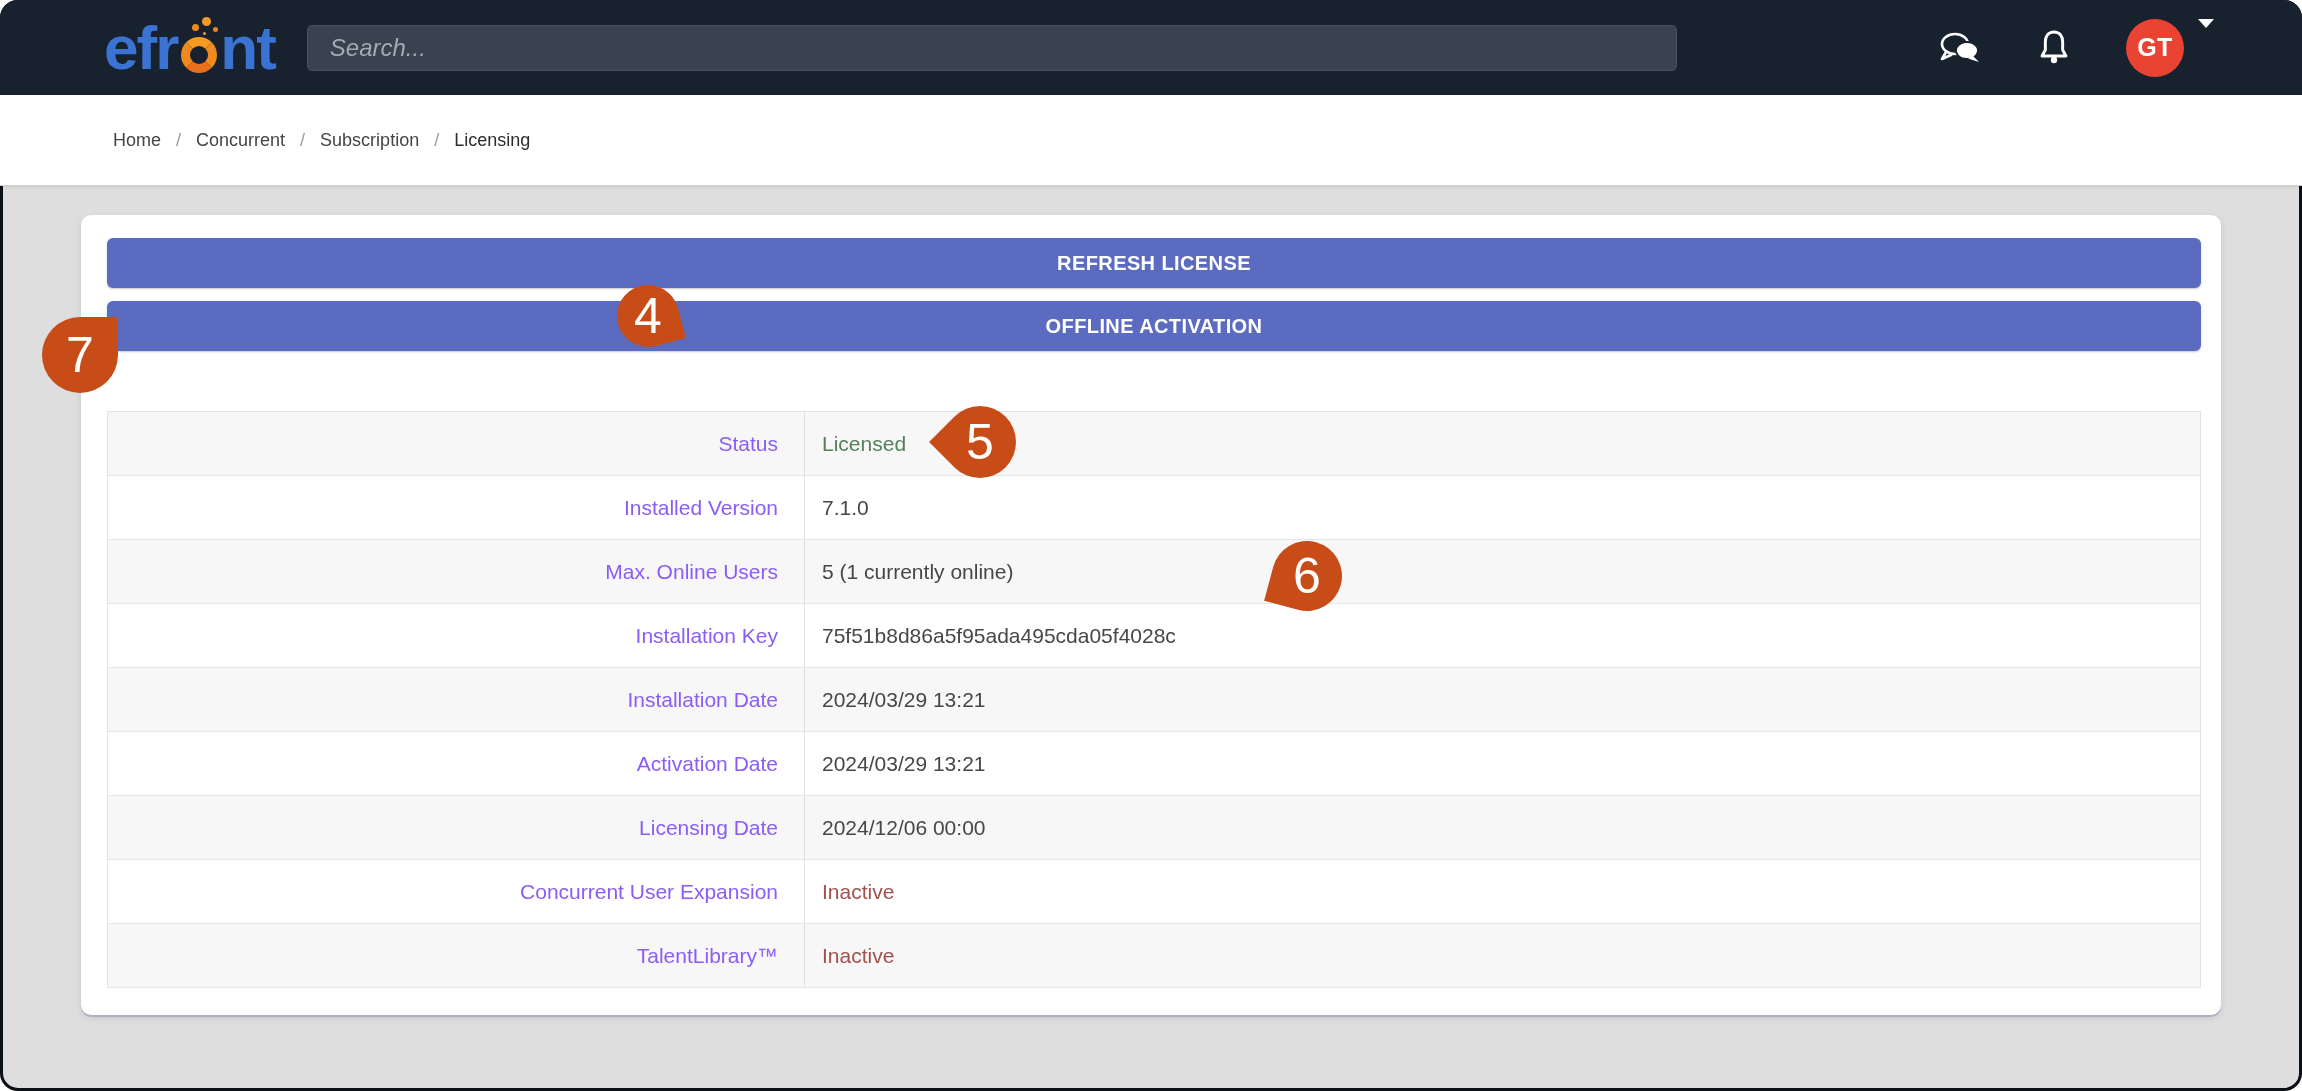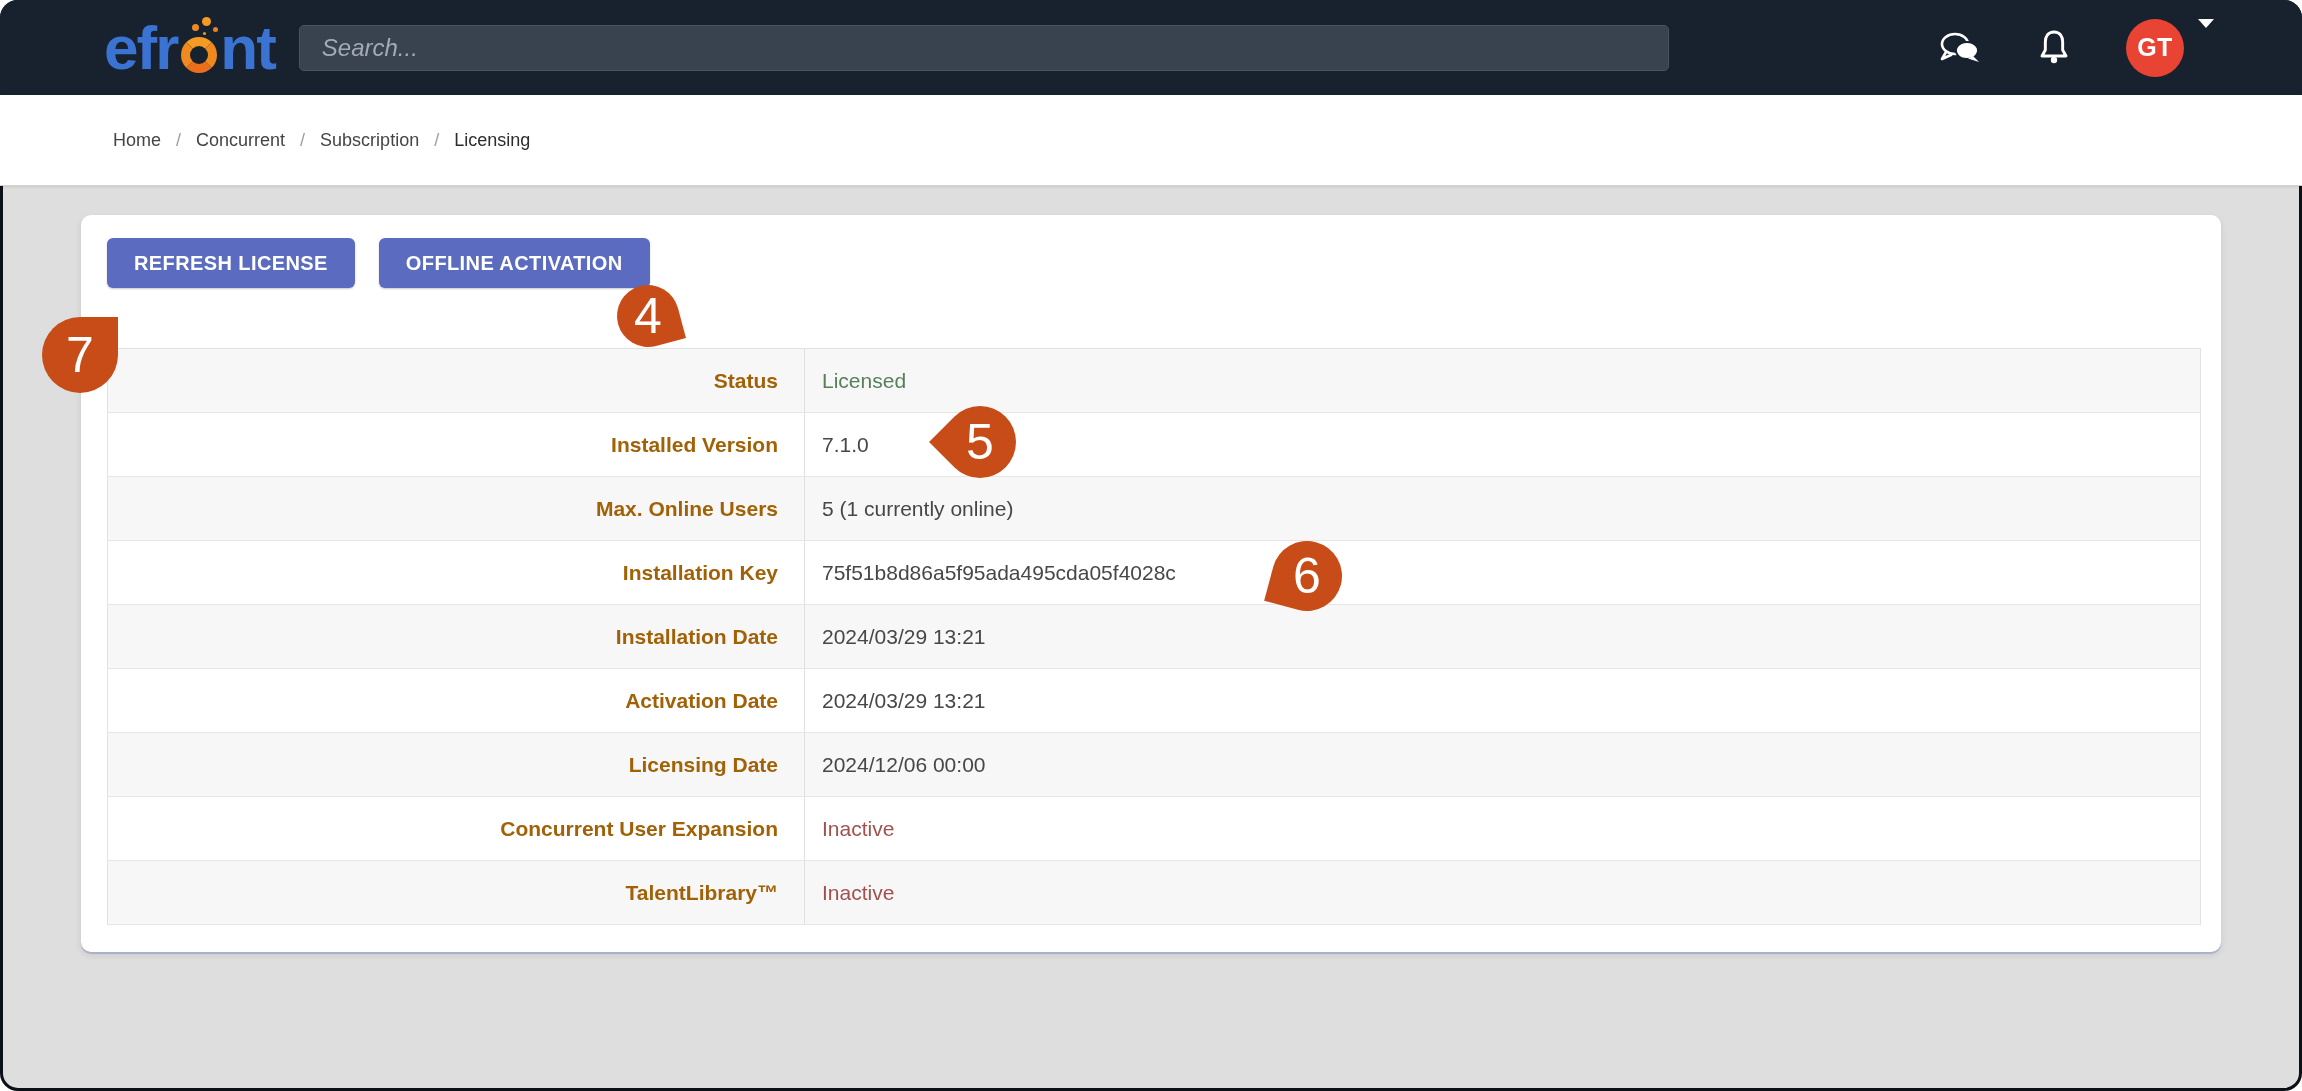--- a/index.html
+++ b/index.html
@@ -18,21 +18,21 @@
     position:relative; display:inline-block; width:36px; height:36px; margin:14px 3px 0 4px;
     border:9px solid #f08a1e; border-radius:50%; box-sizing:border-box;
     border-top-color:#f59a22; border-bottom-color:#e96f1c;
   }
   .logo-o::before {
     content:""; position:absolute; left:2px; top:-22px; width:7px; height:7px; border-radius:50%;
     background:#f08a1e;
     box-shadow: 11px -6px 0 1px #f59a22, 20px 2px 0 -1px #ef811e, 9px 6px 0 -2px #f59a22;
   }
   .search {
-    margin-left:24px; width:1370px; height:46px; box-sizing:border-box;
+    margin-left:32px; width:1370px; height:46px; box-sizing:border-box;
     background:#39424f; border:1px solid #495362; border-radius:5px;
     color:#cdd3db; font-size:24px; font-style:italic; padding:0 22px; outline:none;
     font-family:"Liberation Sans", sans-serif;
   }
   .search::placeholder { color:#a2aab5; font-style:italic; }
   .top-icons { margin-left:auto; display:flex; align-items:center; gap:56px; }
   .icon-btn { display:inline-flex; align-items:center; justify-content:center; cursor:pointer; }
   .avatar-wrap { display:flex; align-items:flex-start; gap:14px; cursor:pointer; }
   .avatar {
     width:58px; height:58px; border-radius:50%; background:#e94334; color:#fff;
@@ -49,31 +49,31 @@
   .bc-item { cursor:pointer; color:#454545; }
   .bc-sep { color:#9e9e9e; }
   .bc-current { font-weight:normal; color:#2d2d2d; }
   
   .content { height:906px; box-sizing:border-box; }
   .card {
     margin:29px 81px 0; background:#ffffff; border-radius:10px;
     padding:23px 20px 27px 26px;
     box-shadow:0 2px 0 rgba(143,152,200,0.55), 0 3px 7px rgba(0,0,0,0.10);
   }
-  .btn-row { display:flex; gap:24px; margin-bottom:60px; }
+  .btn-row { display:flex; gap:13px; margin-bottom:60px;flex-direction:column; }
   .btn {
     height:50px; padding:0 27px; background:#5b6bc0; color:#ffffff; border:none; border-radius:6px;
     font-size:20px; font-weight:bold; letter-spacing:0.4px; cursor:pointer;
     font-family:"Liberation Sans", sans-serif; box-shadow:0 1px 2px rgba(0,0,0,0.22);
   }
   .license-table { width:100%; border-collapse:collapse; border:1px solid #e2e2e2; }
   .license-table td { height:63px; padding:0; font-size:21px; border-bottom:1px solid #e6e6e6; }
   .license-table tr:nth-child(odd) td { background:#f7f7f7; }
   .cell-label {
-    width:697px; text-align:right; padding-right:26px !important; font-weight:bold; color:#a16207;
+    width:697px; text-align:right; padding-right:26px !important; font-weight:normal; color:#8b5cf6;
     border-right:1px solid #e0e0e0; box-sizing:border-box;
   }
   .cell-value { padding-left:17px !important; color:#474747; }
   .value-positive { color:#55805a; }
   .value-negative { color:#a0514e; }
   
   .marker {
     position:absolute; background:#c74c17; color:#ffffff; z-index:10;
     display:flex; align-items:center; justify-content:center;
   }

